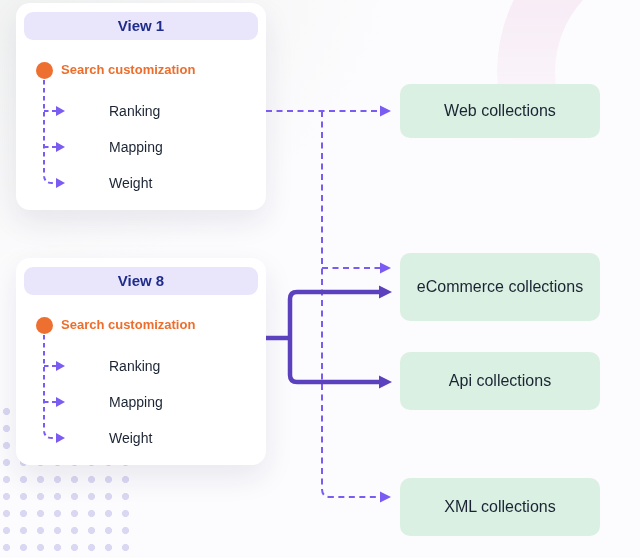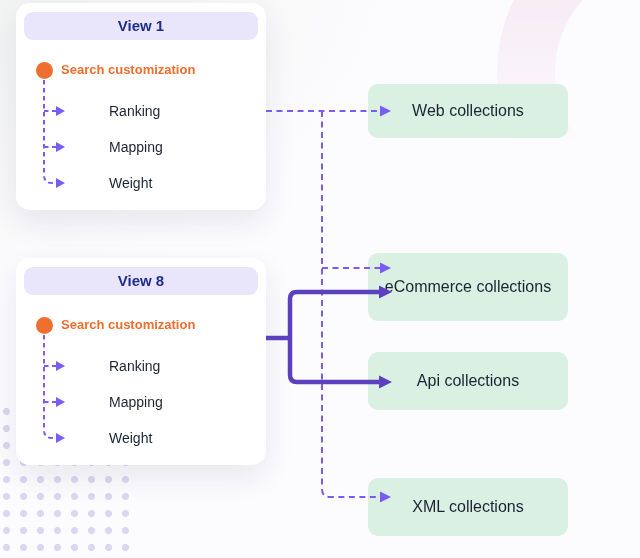--- a/index.html
+++ b/index.html
@@ -37,21 +37,21 @@
     background:#e9e6fb;border-radius:9px;text-align:center;
     color:#1f2c8c;font-size:15px;font-weight:700;
   }
   .root-dot{position:absolute;left:20px;top:59px;width:17px;height:17px;border-radius:50%;background:#ee7031;}
   .root-label{position:absolute;left:45px;top:58px;font-size:13px;font-weight:700;color:#ed6e2c;line-height:18px;}
   .child{position:absolute;left:65px;font-size:14px;color:#1b2433;line-height:18px;margin-left:28px;}
   .child.c0{top:99px;} .child.c1{top:135px;text-align:center;} .child.c2{top:171px;}
   .tree{position:absolute;left:0;top:0;width:250px;height:207px;}
   
   .collection{
-    position:absolute;left:368px;width:200px;background:#daf0e2;border-radius:10px;
+    position:absolute;left:400px;width:200px;background:#daf0e2;border-radius:10px;
     display:flex;align-items:center;justify-content:center;
     color:#1b2433;font-size:16px;z-index:2;
   }
   .collection.web{top:84px;height:54px;}
   .collection.eco{top:253px;height:68px;}
   .collection.api{top:352px;height:58px;}
   .collection.xml{top:478px;height:58px;}
 </style>
 </head>
 <body>

